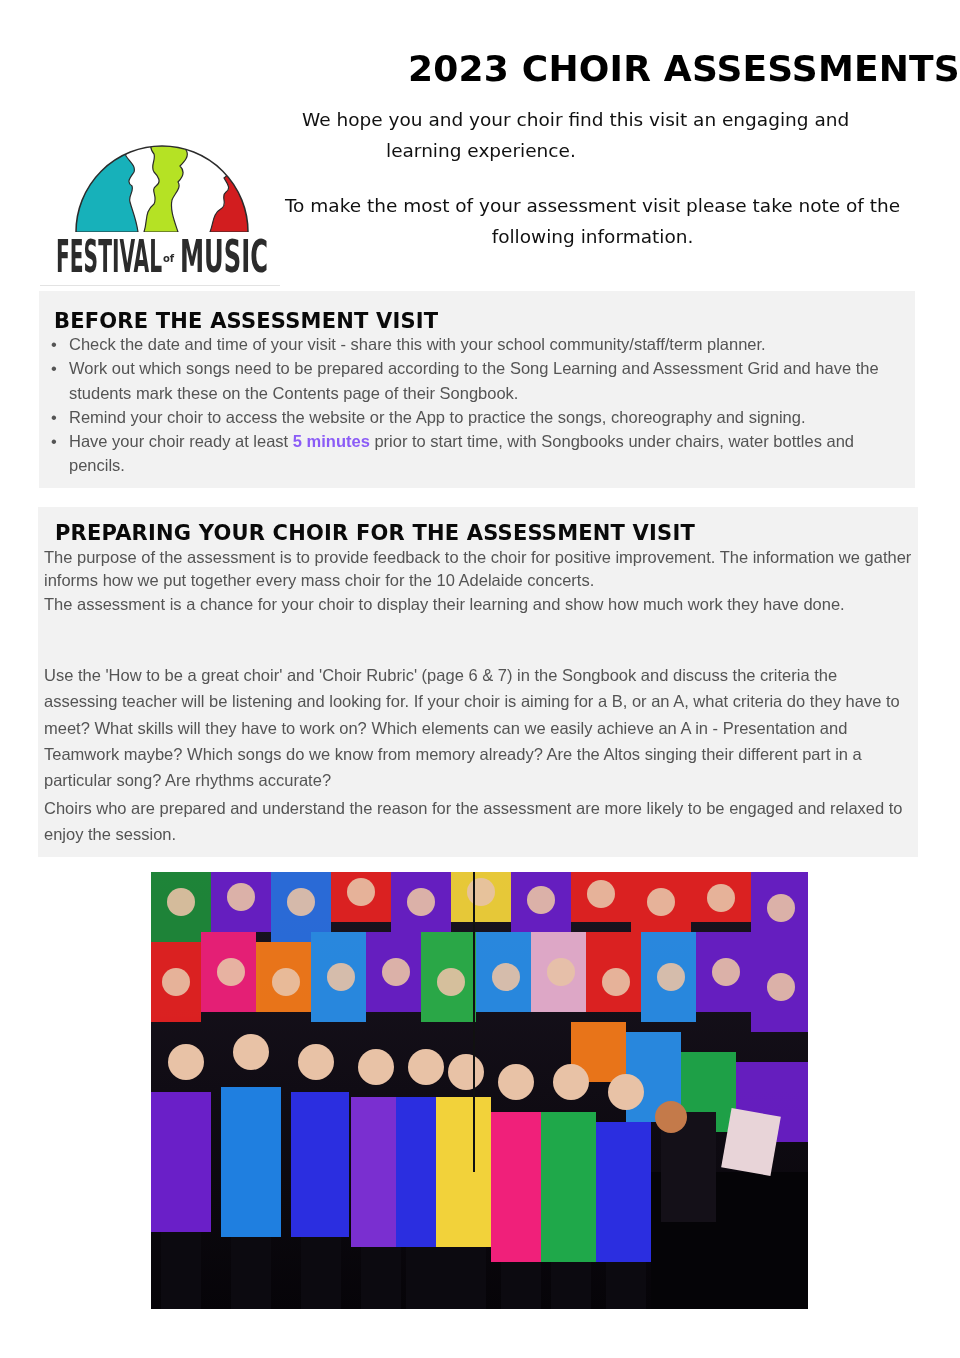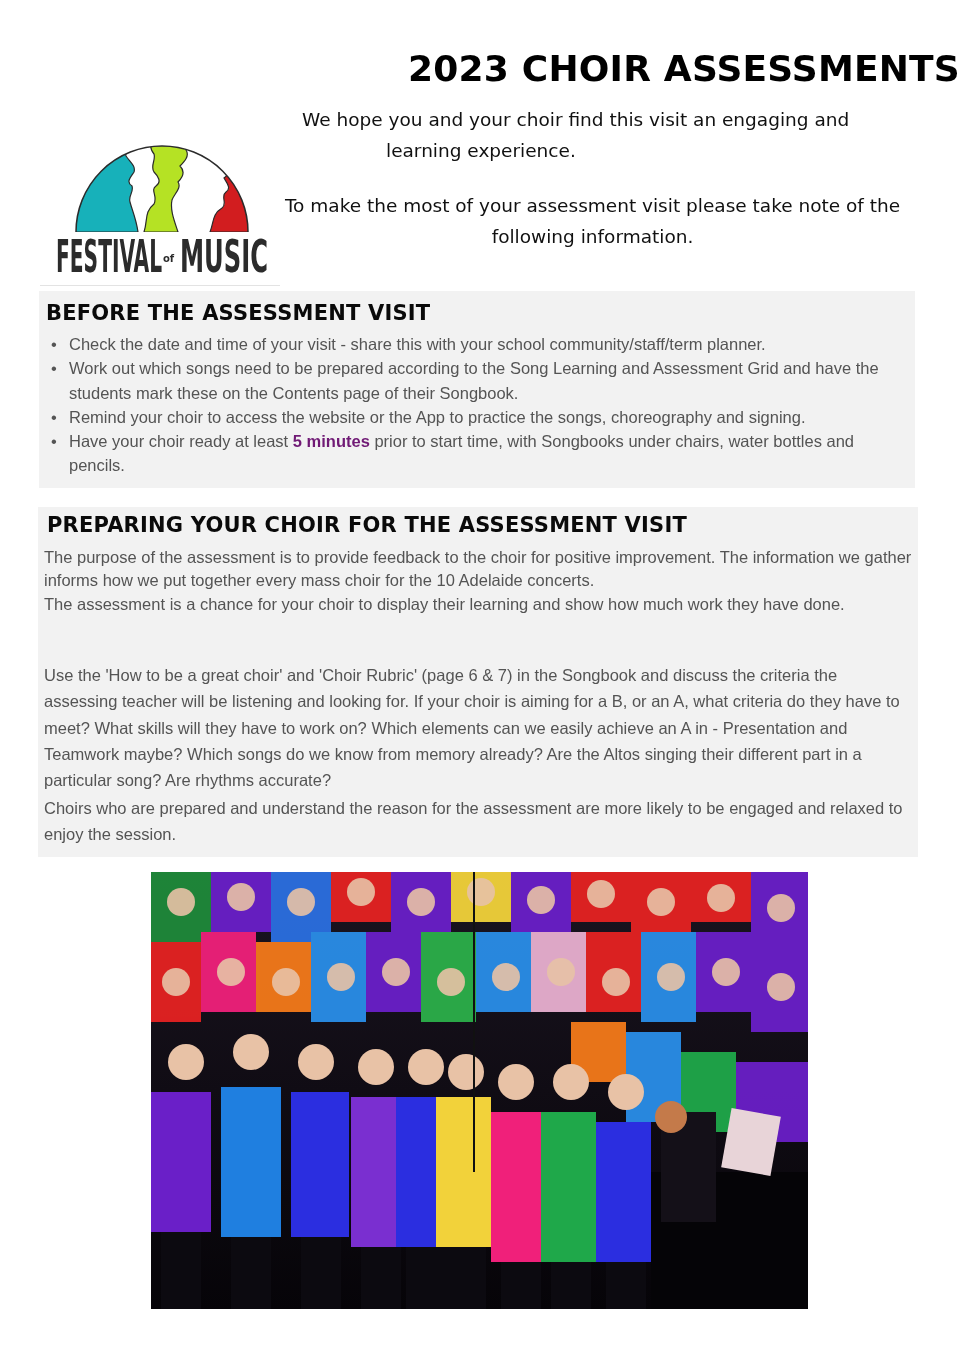--- a/index.html
+++ b/index.html
@@ -12,28 +12,28 @@
     .logo-rule { position: absolute; left: 40px; top: 285px; width: 240px; height: 1px; background: #e3e3e3; }
     .intro { position: absolute; left: 270px; width: 645px; font-family: "DejaVu Sans", sans-serif;
              font-weight: normal; font-size: 18.5px; line-height: 31px; color: #111; }
     .intro1 { top: 104px; }
     .intro1 .l1 { display: block; padding-left: 32px; }
     .intro1 .l2 { display: block; padding-left: 116px; }
     .intro2 { top: 190px; text-align: center; }
     .box { position: absolute; background: #f2f2f2; }
     .box1 { left: 39px; top: 291px; width: 876px; height: 197px; }
     .box2 { left: 38px; top: 507px; width: 880px; height: 350px; }
-    .box h2 { margin: 0; font-family: "DejaVu Sans", sans-serif; font-weight: bold; font-size: 21px;
+    .box h2 { margin: 8px; font-family: "DejaVu Sans", sans-serif; font-weight: bold; font-size: 21px;
               color: #0a0a0a; letter-spacing: 0.2px; }
     .box1 h2 { position: absolute; left: 7px; top: 10px; }
     .box2 h2 { position: absolute; left: 9px; top: 6px; }
     .box ul { position: absolute; left: 8px; top: 41px; margin: 0; padding: 0; list-style: none; width: 860px; }
     .box ul li { position: relative; padding-left: 22px; font-size: 16.5px; line-height: 24.3px; color: #545454; }
     .box ul li .bullet { position: absolute; left: 4px; top: 0; color: #555; }
-    .box ul li b { color: #701a75; }
+    .box ul li b { color: #8b5cf6; }
     .box2 .para { position: absolute; left: 6px; width: 870px; font-size: 16.5px; color: #545454; }
     .p1 { top: 39px; line-height: 23.3px; }
     .p2 { top: 155px; line-height: 26.3px; }
     .p3 { top: 288px; line-height: 26.3px; }
     .photo { position: absolute; left: 151px; top: 872px; width: 657px; height: 437px; overflow: hidden; background: #0b0810; }
   </style>
 </head>
 <body>
 
 <div class="title">2023 CHOIR ASSESSMENTS</div>

